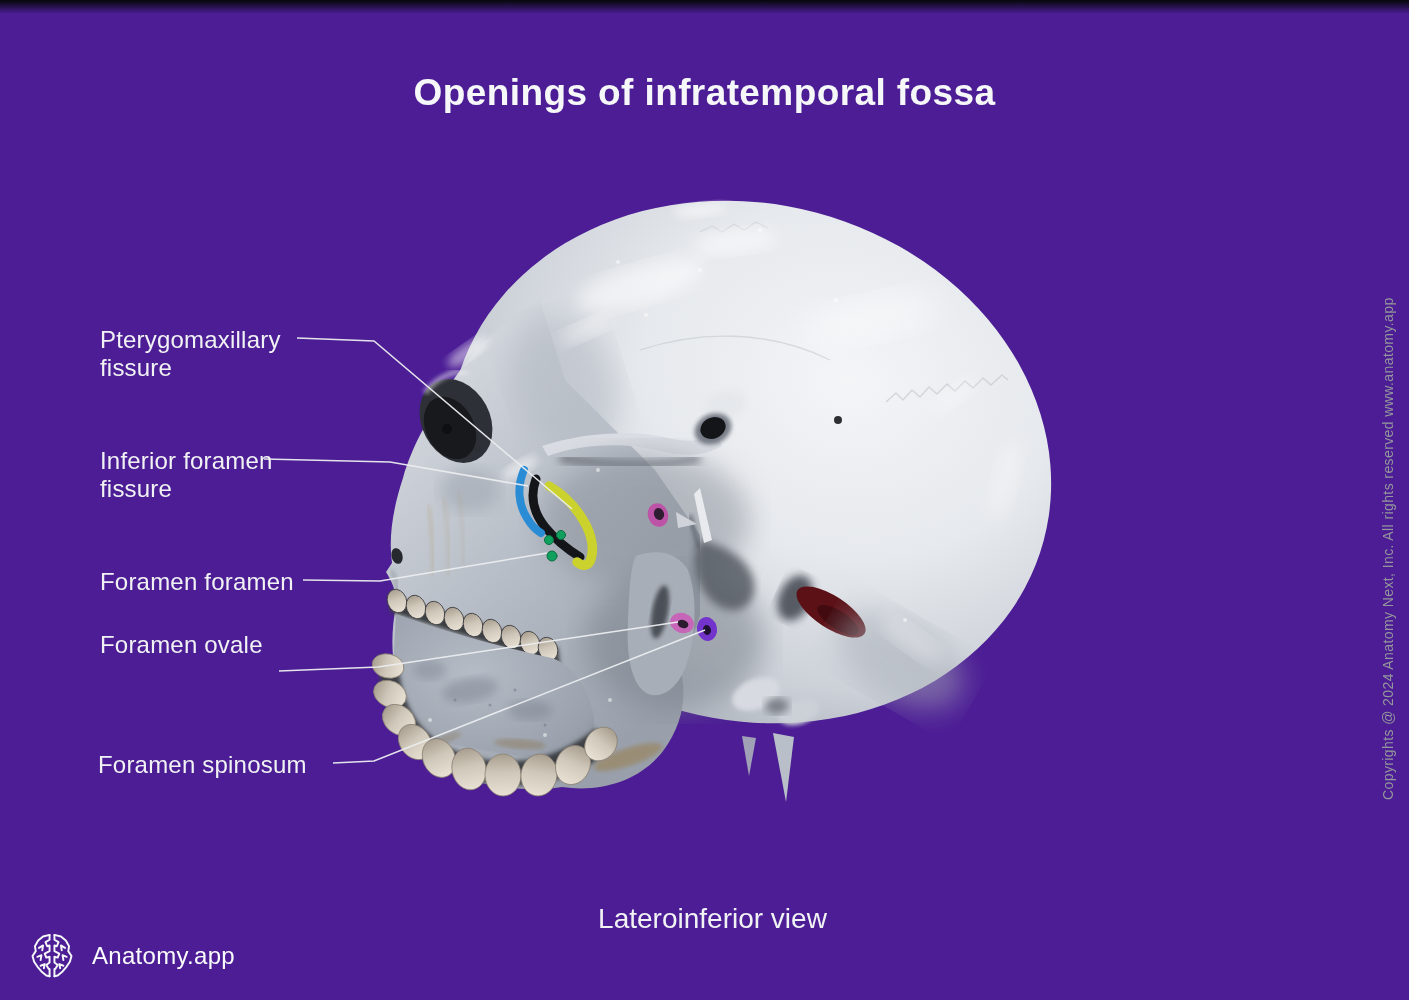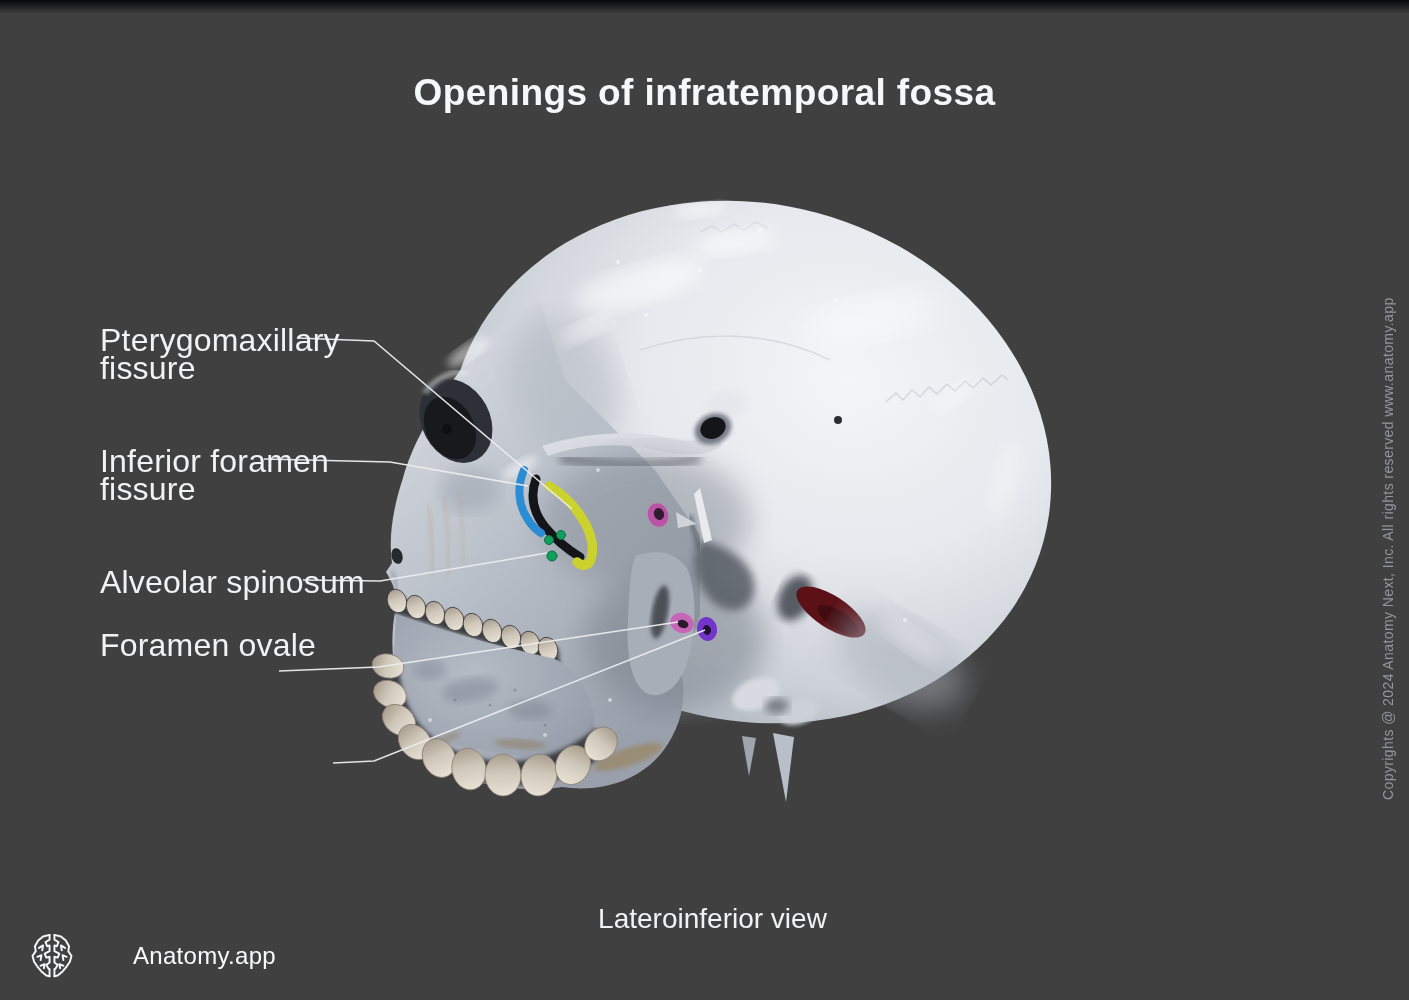--- a/index.html
+++ b/index.html
@@ -1,46 +1,46 @@
 <!DOCTYPE html>
 <html><head>
 <meta charset="utf-8">
 <style>
   html,body{margin:0;padding:0;background:#05070a;}
   .stage{
     position:relative;width:1409px;height:1000px;overflow:hidden;
-    background:#404040;
+    background:#4c1d95;
     font-family:"Liberation Sans",sans-serif;
   }
   .stage::before{
     content:"";position:absolute;top:0;left:0;right:0;height:14px;
     background:linear-gradient(#05070a,rgba(5,7,10,0));pointer-events:none;z-index:9;
   }
   .page-title{
     position:absolute;top:47px;left:0;width:100%;text-align:center;
     font-size:37px;font-weight:600;letter-spacing:.4px;color:#f6f7f8;z-index:5;
   }
   .skull-svg{position:absolute;top:0;left:0;z-index:1;}
   .anno-label{
-    position:absolute;color:#f1f2f4;font-size:32px;line-height:28px;
+    position:absolute;color:#f1f2f4;font-size:24px;line-height:28px;
     font-weight:500;letter-spacing:.2px;z-index:6;white-space:nowrap;
   }
   .view-caption{
     position:absolute;top:903px;left:0;width:100%;text-align:center;
     font-size:28px;font-weight:500;color:#f1f2f4;z-index:5;padding-left:8px;
   }
   .copyright{
     position:absolute;left:1380px;top:800px;transform-origin:0 0;
     transform:rotate(-90deg);white-space:nowrap;
     font-size:14px;letter-spacing:.4px;color:#94979b;z-index:5;
   }
   .brand{
     position:absolute;left:26px;top:930px;display:flex;align-items:center;gap:14px;z-index:5;
   }
-  .brand-name{font-size:24px;font-weight:500;color:#fafbfc;letter-spacing:.3px;margin-left:41px;}
+  .brand-name{font-size:24px;font-weight:500;color:#fafbfc;letter-spacing:.3px;}
 </style>
 </head>
 <body>
 
 <div class="stage">
 
   <h1 class="page-title">Openings of infratemporal fossa</h1>
 
   <svg class="skull-svg" width="1409" height="1000" viewBox="0 0 1409 1000" aria-hidden="true">
     <defs>
@@ -251,24 +251,27 @@
 
   <div class="anno-label" style="left:100px;top:326px">
     <span>Pterygomaxillary</span><br>
     <span>fissure</span>
   </div>
   <div class="anno-label" style="left:100px;top:447px">
     <span>Inferior foramen</span><br>
     <span>fissure</span>
   </div>
   <div class="anno-label" style="left:100px;top:568px">
-    <span>Alveolar spinosum</span>
+    <span>Foramen foramen</span>
   </div>
   <div class="anno-label" style="left:100px;top:631px">
     <span>Foramen ovale</span>
+  </div>
+  <div class="anno-label" style="left:98px;top:751px">
+    <span>Foramen spinosum</span>
   </div>
 
   <div class="view-caption">Lateroinferior view</div>
 
   <div class="copyright">Copyrights @ 2024 Anatomy Next, Inc. All rights reserved www.anatomy.app</div>
 
   <div class="brand">
     <svg width="52" height="52" viewBox="0 0 64 64" fill="none" stroke="#f5f6f8" stroke-width="2.4" stroke-linejoin="round" stroke-linecap="round">
       <path d="M 29,6 L 21,8 L 15,13 L 11,20 L 12,26 L 8,32 L 10,39 L 14,45 L 19,51 L 25,56 L 29,57"></path>
       <path d="M 29,6 L 29,12 L 24,15 L 26,20 L 29,19 L 29,26 L 23,29 L 25,34 L 29,33 L 29,40 L 25,43 L 28,48 L 29,48 L 29,57"></path>

